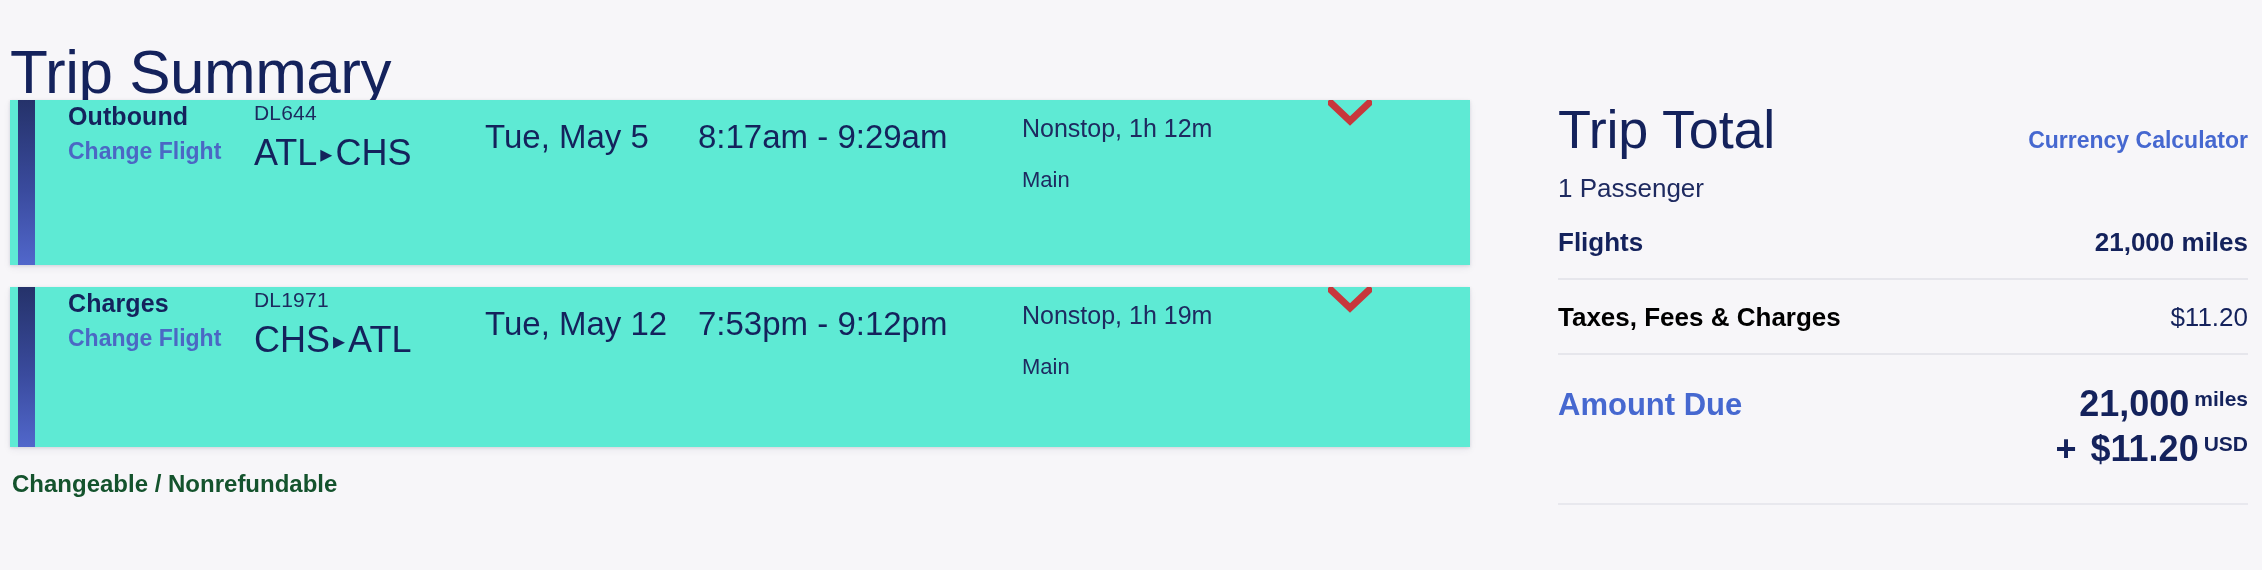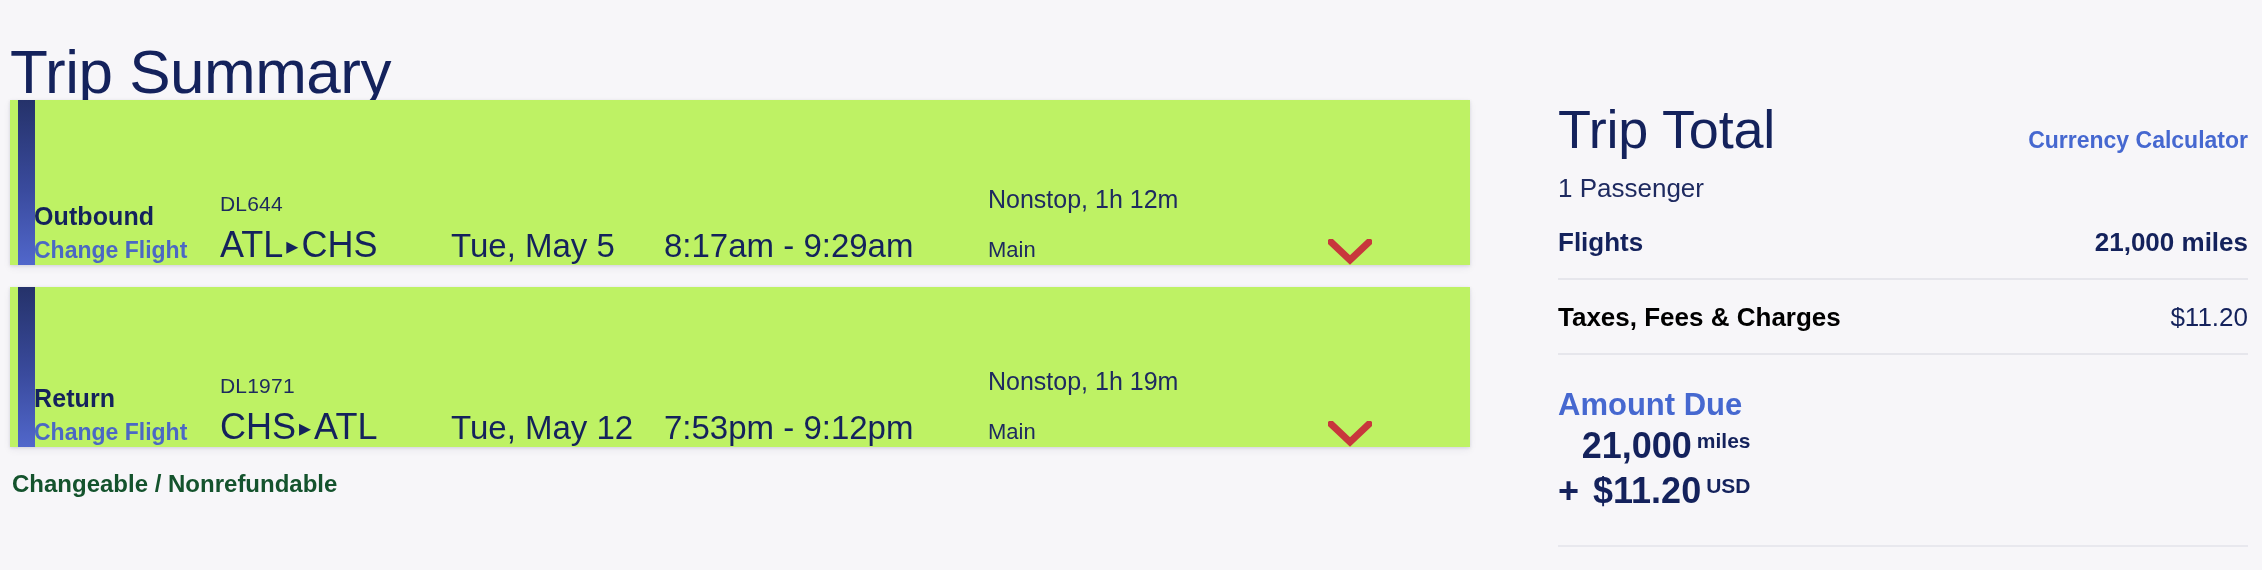--- a/index.html
+++ b/index.html
@@ -39,25 +39,26 @@
   
   .left-col {
     position: absolute;
     left: 10px;
     top: 100px;
     width: 1460px;
   }
 
   .flight-card {
     position: relative;
-    background: #bef264;
+    background: #5eead4;
     box-shadow: 0 1px 3px rgba(30, 30, 60, 0.13), 0 3px 8px rgba(30, 30, 60, 0.06);
     display: flex;
-    align-items: flex-end;
-    box-sizing: border-box;
+    align-items: flex-start;
+    box-sizing: border-box;
+    padding-left: 34px;
     overflow: hidden;
   }
   .flight-card + .flight-card {
     margin-top: 22px;
   }
   .card-1 { height: 165px; }
   .card-2 { height: 160px; }
 
   .accent-bar {
     position: absolute;
@@ -245,21 +246,20 @@
     background: #e6e6ec;
     margin-top: 20px;
     width: 100%;
   }
 
   .due-block {
     display: flex;
     align-items: flex-start;
     justify-content: space-between;
     margin-top: 26px;
-    flex-direction: column;
   }
   .due-label {
     font-size: 31px;
     font-weight: bold;
     color: #4668d0;
     cursor: pointer;
     padding-top: 6px;
   }
   .due-amounts {
     text-align: right;
@@ -328,21 +328,21 @@
           <path d="M3 3 L22 21 L41 3" fill="none" stroke="#c8373c" stroke-width="7" stroke-linecap="square" stroke-linejoin="miter"></path>
         </svg>
       </div>
     </div>
 
     
     <div class="flight-card card-2">
       <div class="accent-bar"></div>
 
       <div class="col-dir">
-        <div class="dir-label">Return</div>
+        <div class="dir-label">Charges</div>
         <a class="change-flight">Change Flight</a>
       </div>
 
       <div class="col-route">
         <div class="flight-num">DL1971</div>
         <div class="route">
           <span>CHS</span><span class="arrow">▸</span><span>ATL</span>
         </div>
       </div>
 

